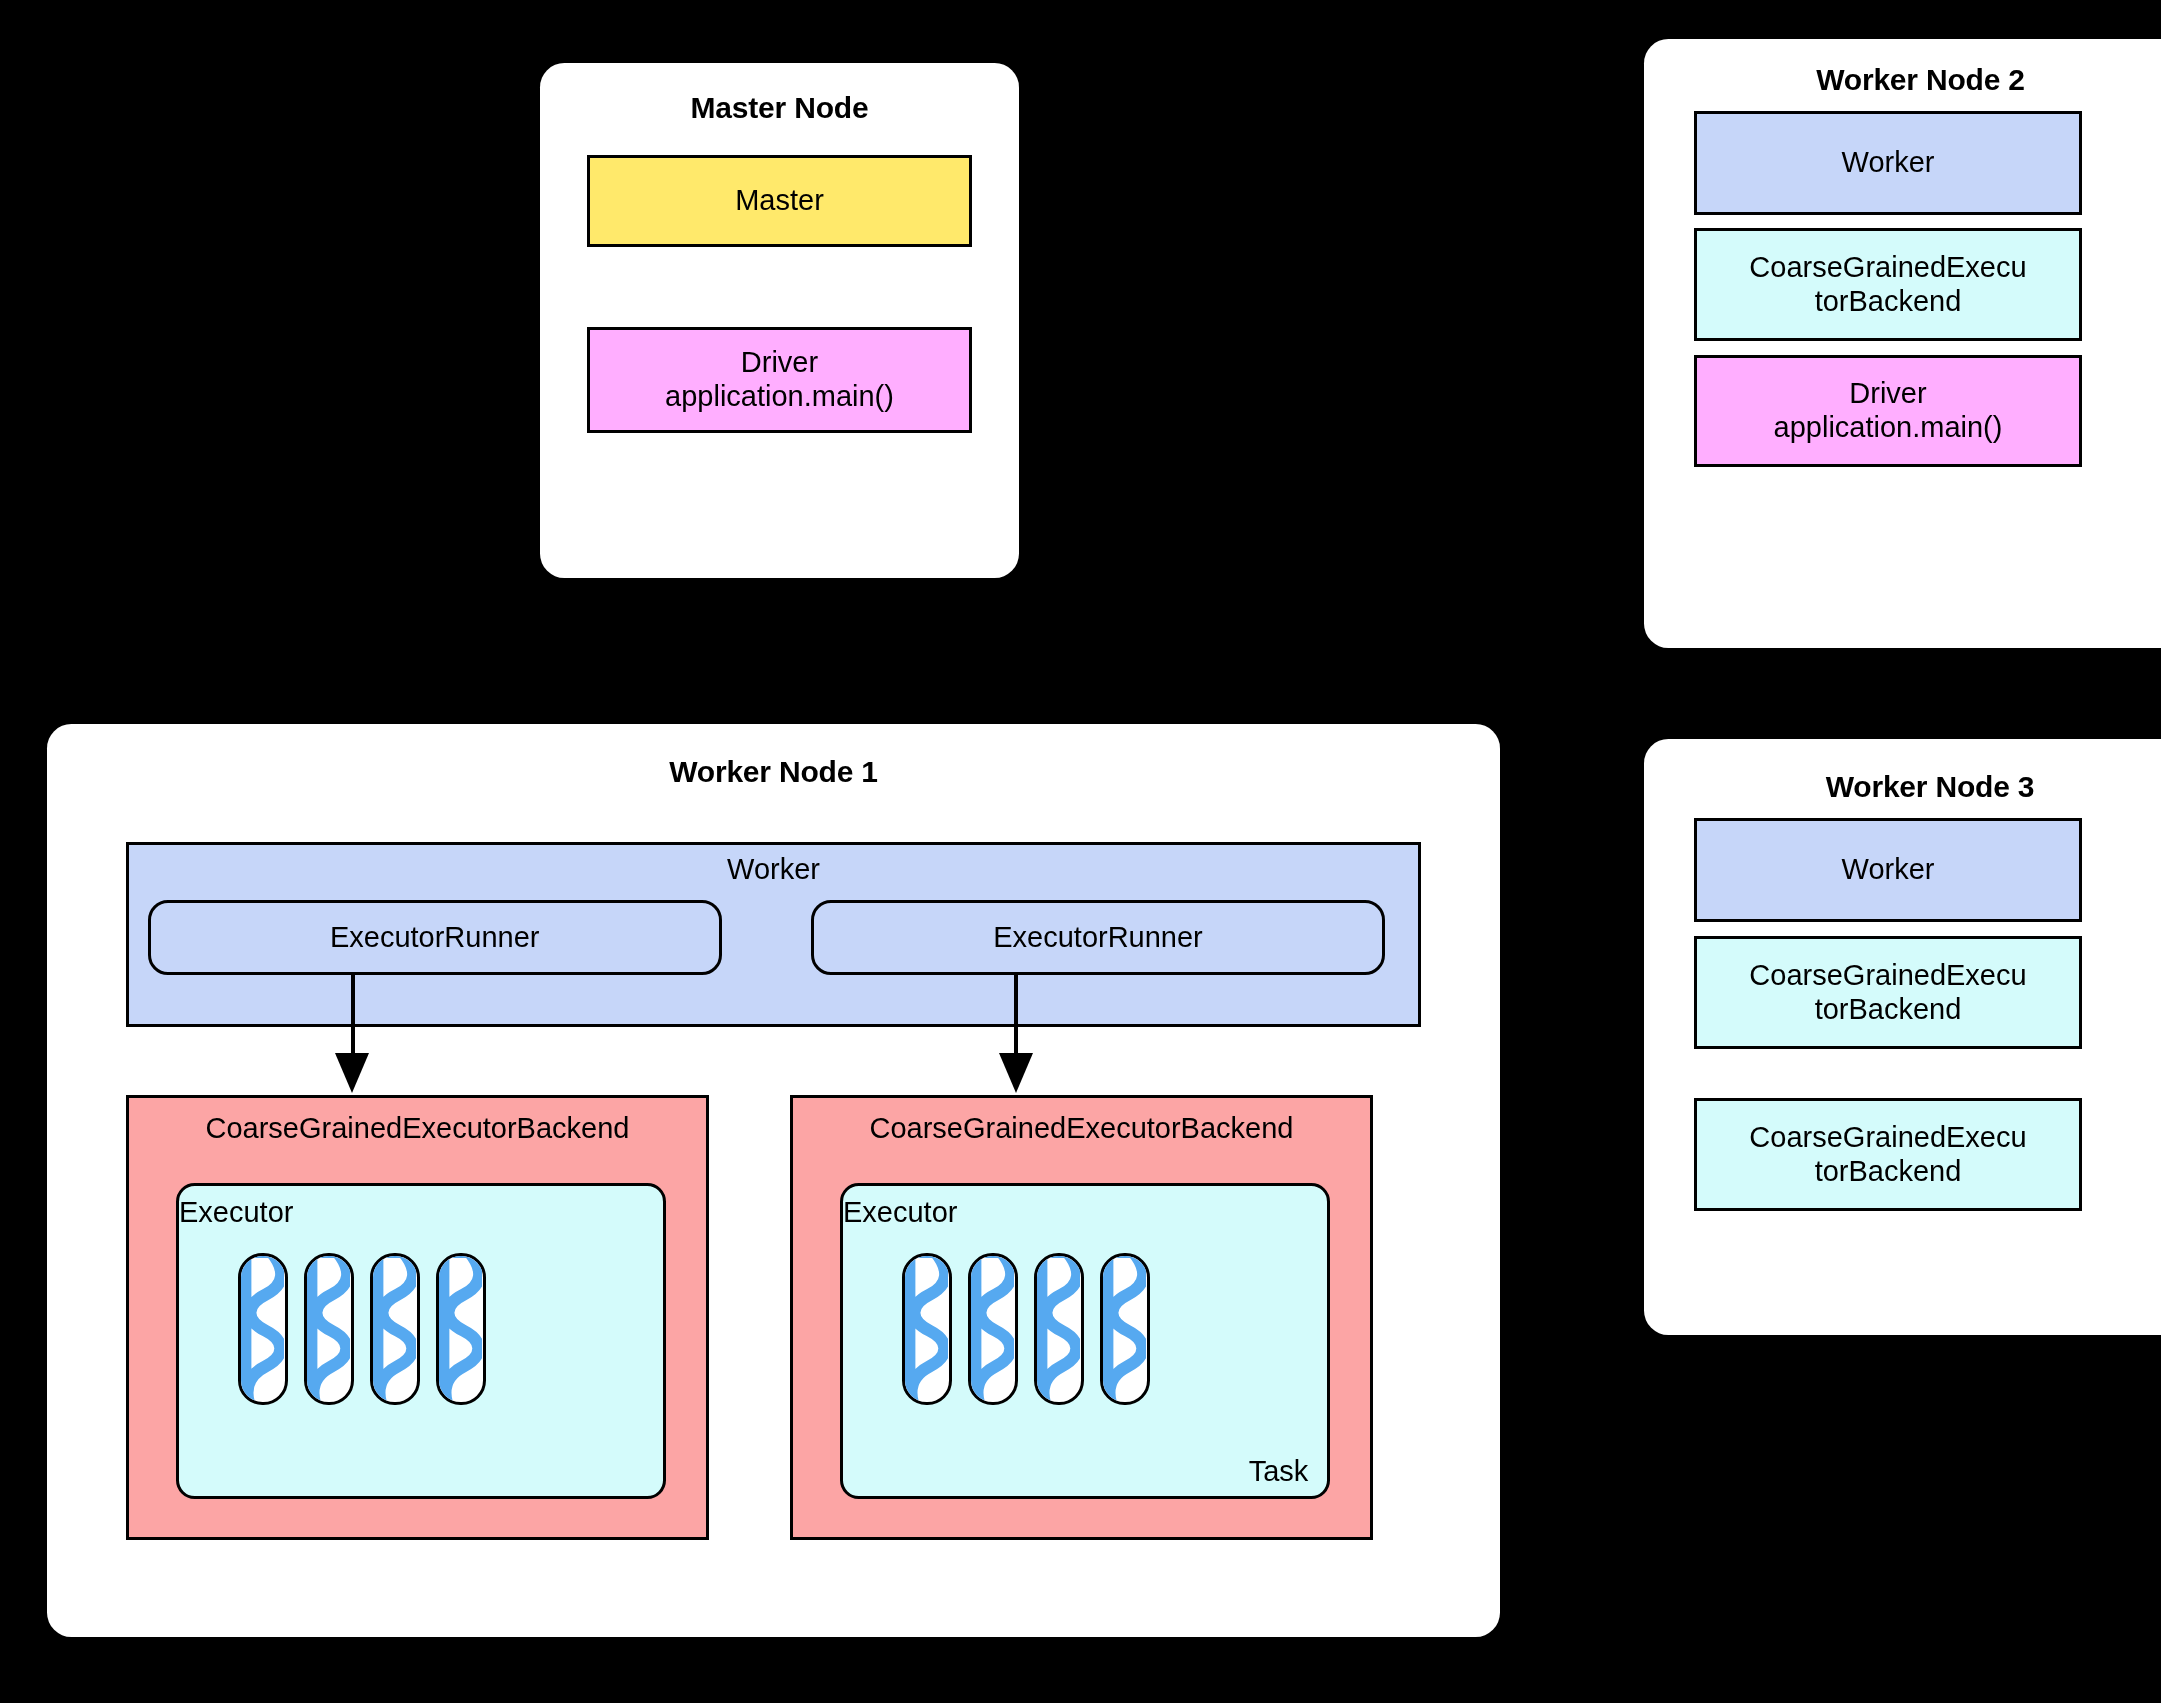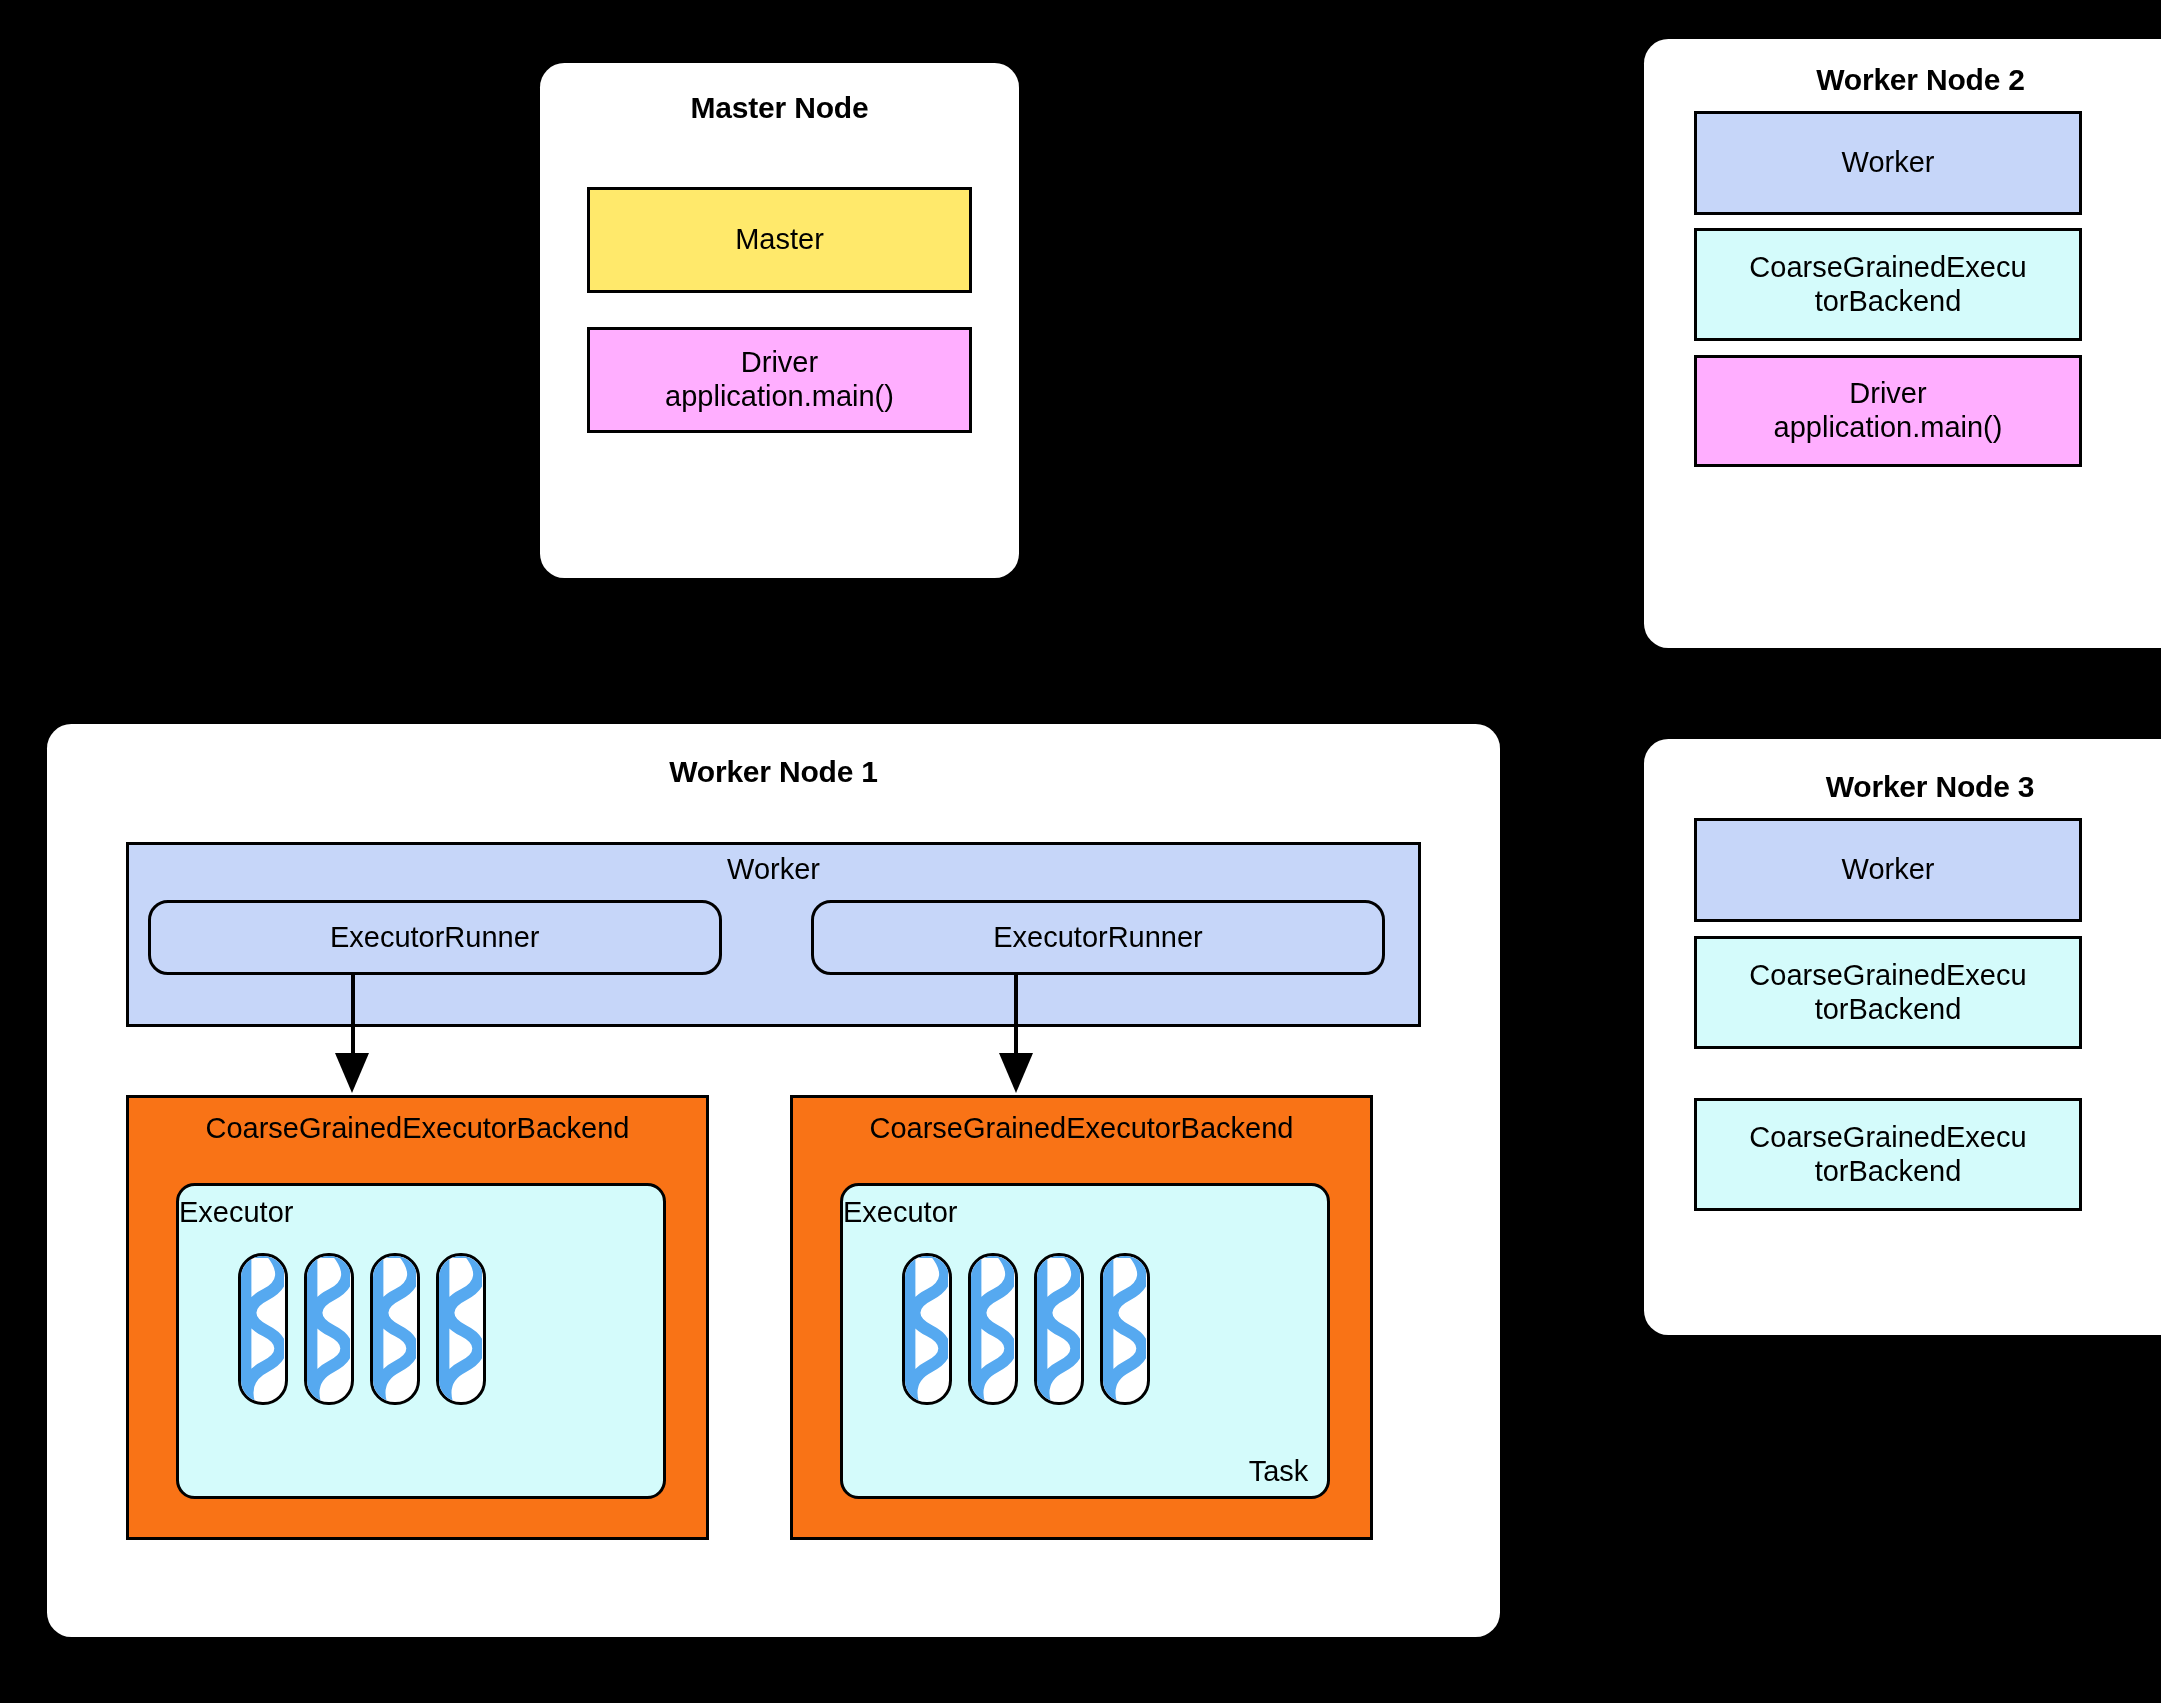--- a/index.html
+++ b/index.html
@@ -76,21 +76,21 @@
     border-radius: 20px;
     display: flex;
     align-items: center;
     justify-content: center;
     font-size: 29px;
   }
 
   .backend-box {
     position: absolute;
     box-sizing: border-box;
-    background: #f97316;
+    background: #fca5a5;
     border: 3.6px solid #000000;
     padding-left: 23px;
   }
   .backend-label {
     position: absolute;
     left: 0;
     right: 0;
     top: 16px;
     text-align: center;
     font-size: 29px;
@@ -151,21 +151,21 @@
     border-right: 17px solid transparent;
     border-top: 40px solid #000000;
   }
 </style>
 </head>
 <body>
 
 <div class="node-panel" style="left:540px; top:63px; width:479px; height:515px;">
   <div class="node-title" style="top:30px;">Master Node</div>
 
-  <div class="comp master" style="left:47px; top:124px; width:385px; height:106px;">Master</div>
+  <div class="comp master" style="left:47px; top:92px; width:385px; height:92px;">Master</div>
 
   <div class="comp driver" style="left:47px; top:264px; width:385px; height:106px;">Driver
 application.main()</div>
 </div>
 
 <div class="node-panel" style="left:1644px; top:39px; width:553px; height:609px;">
   <div class="node-title" style="top:26px;">Worker Node 2</div>
 
   <div class="comp worker" style="left:50px; top:72px; width:388px; height:104px;">Worker</div>
 

